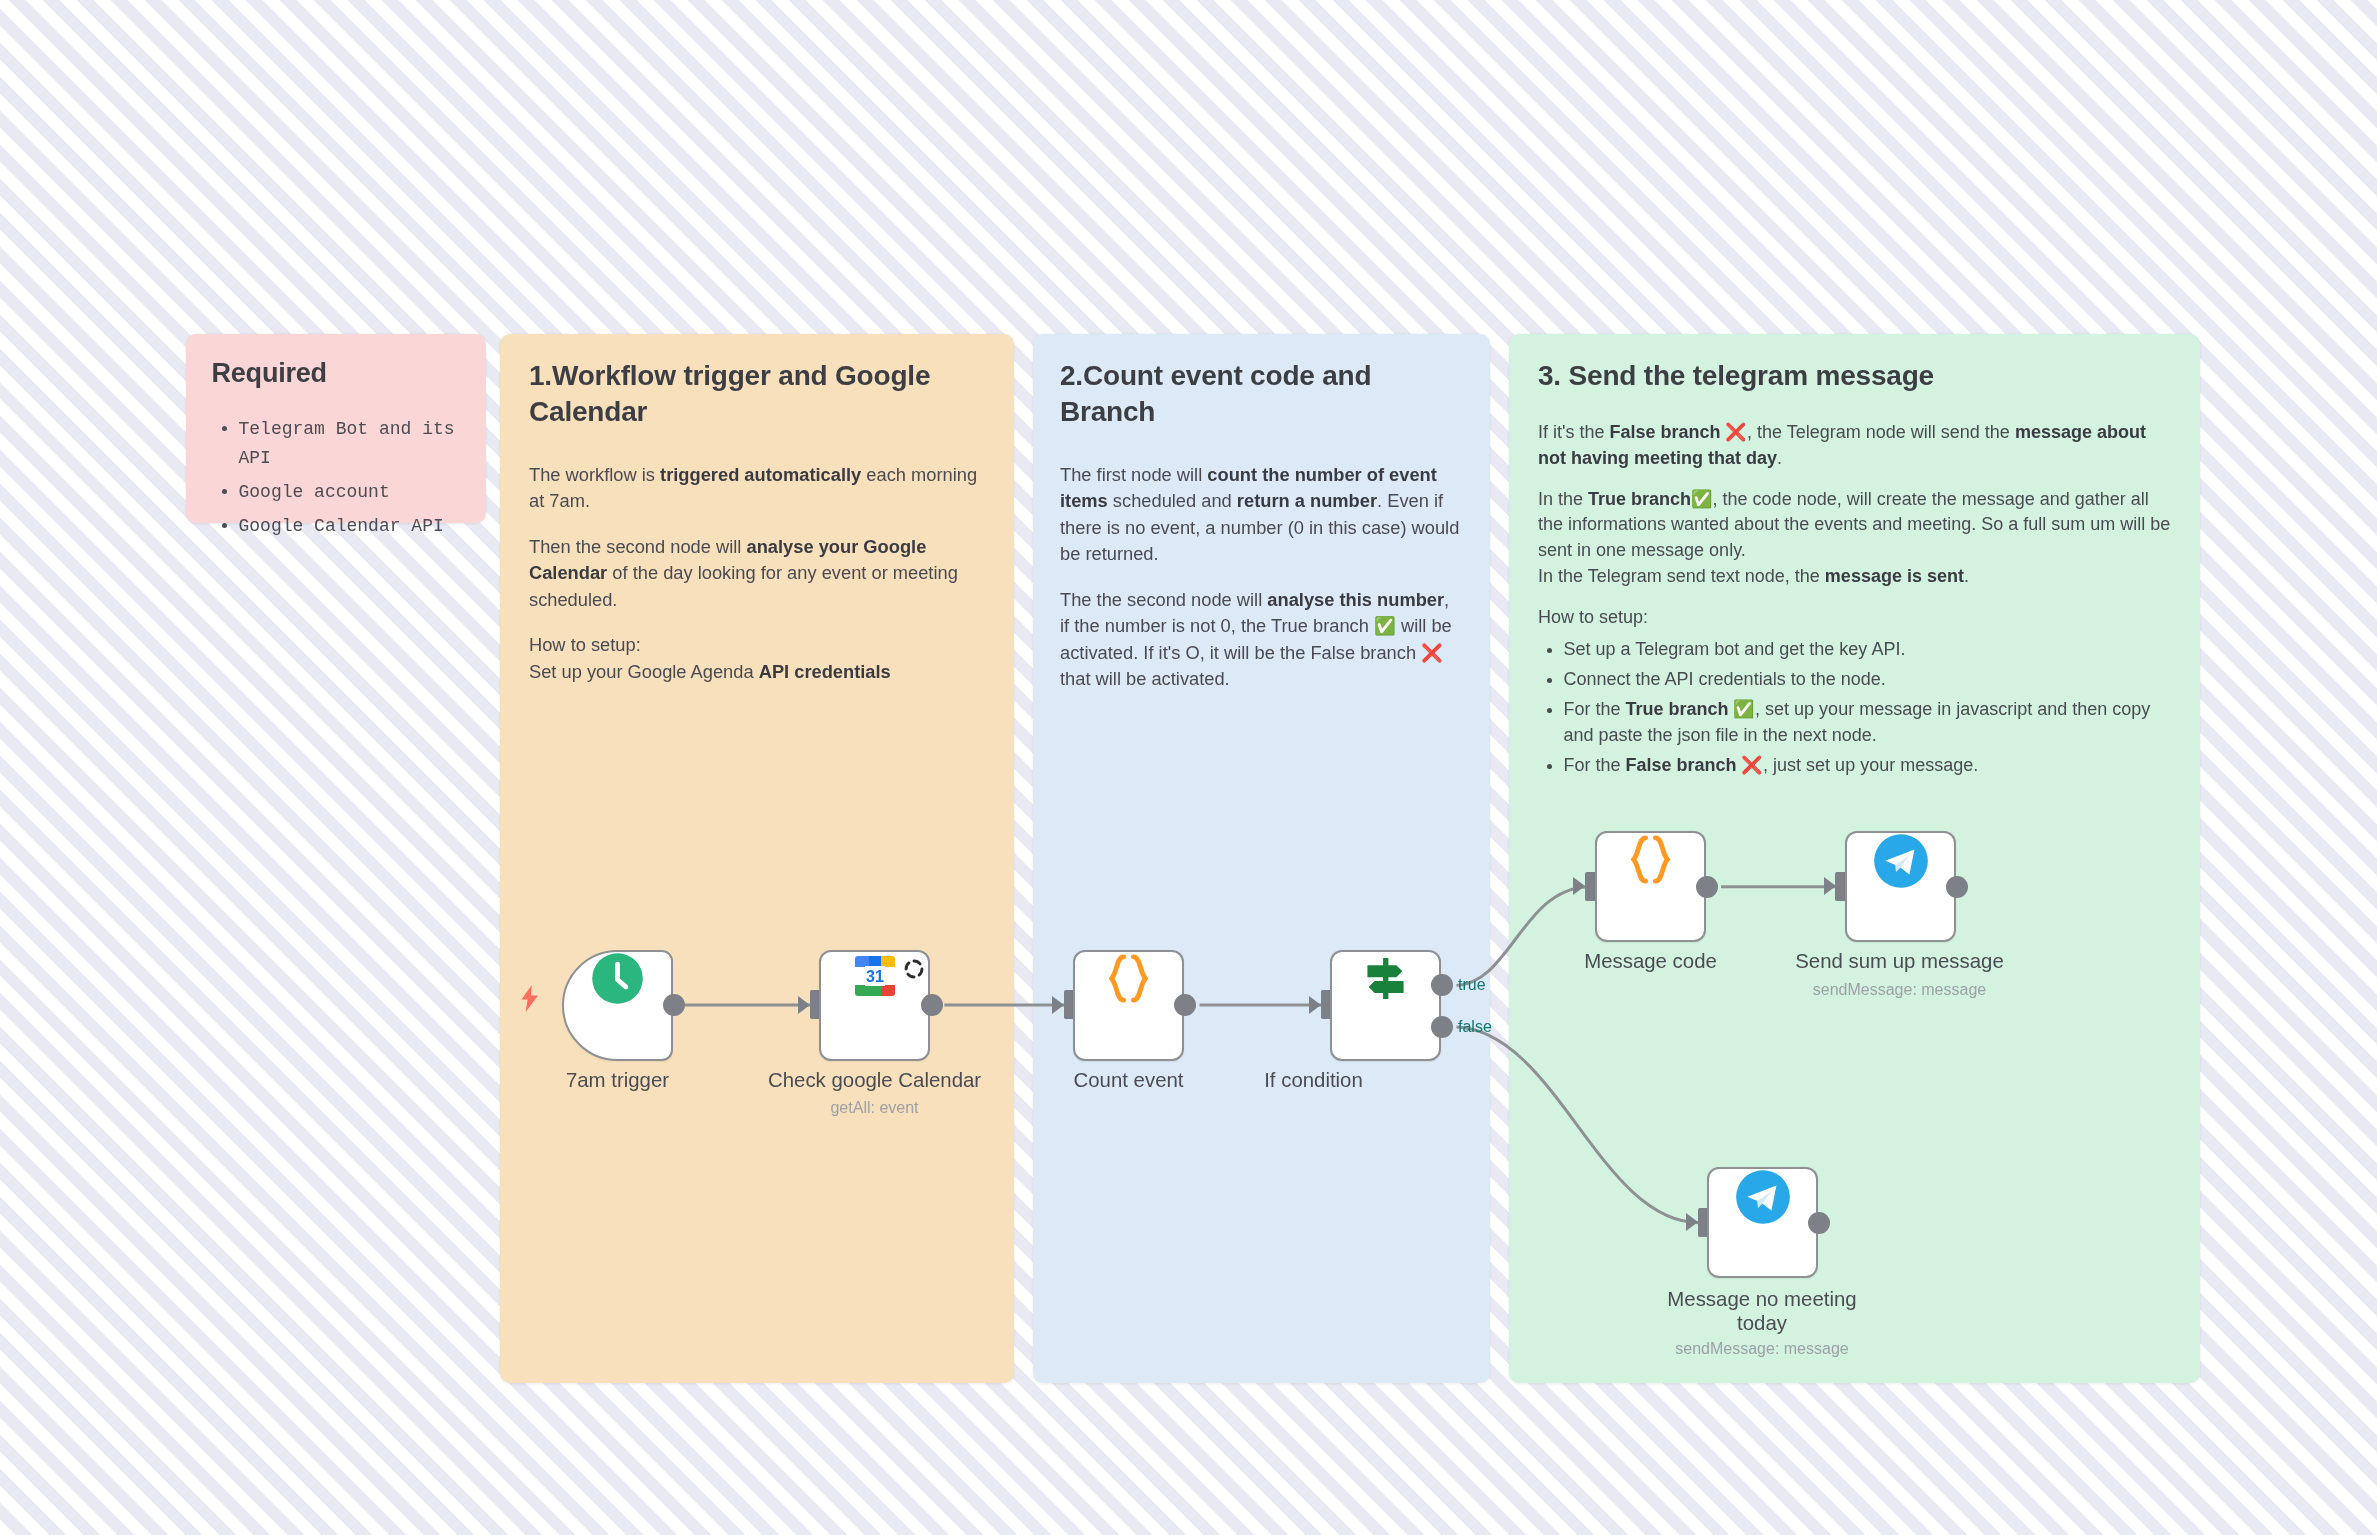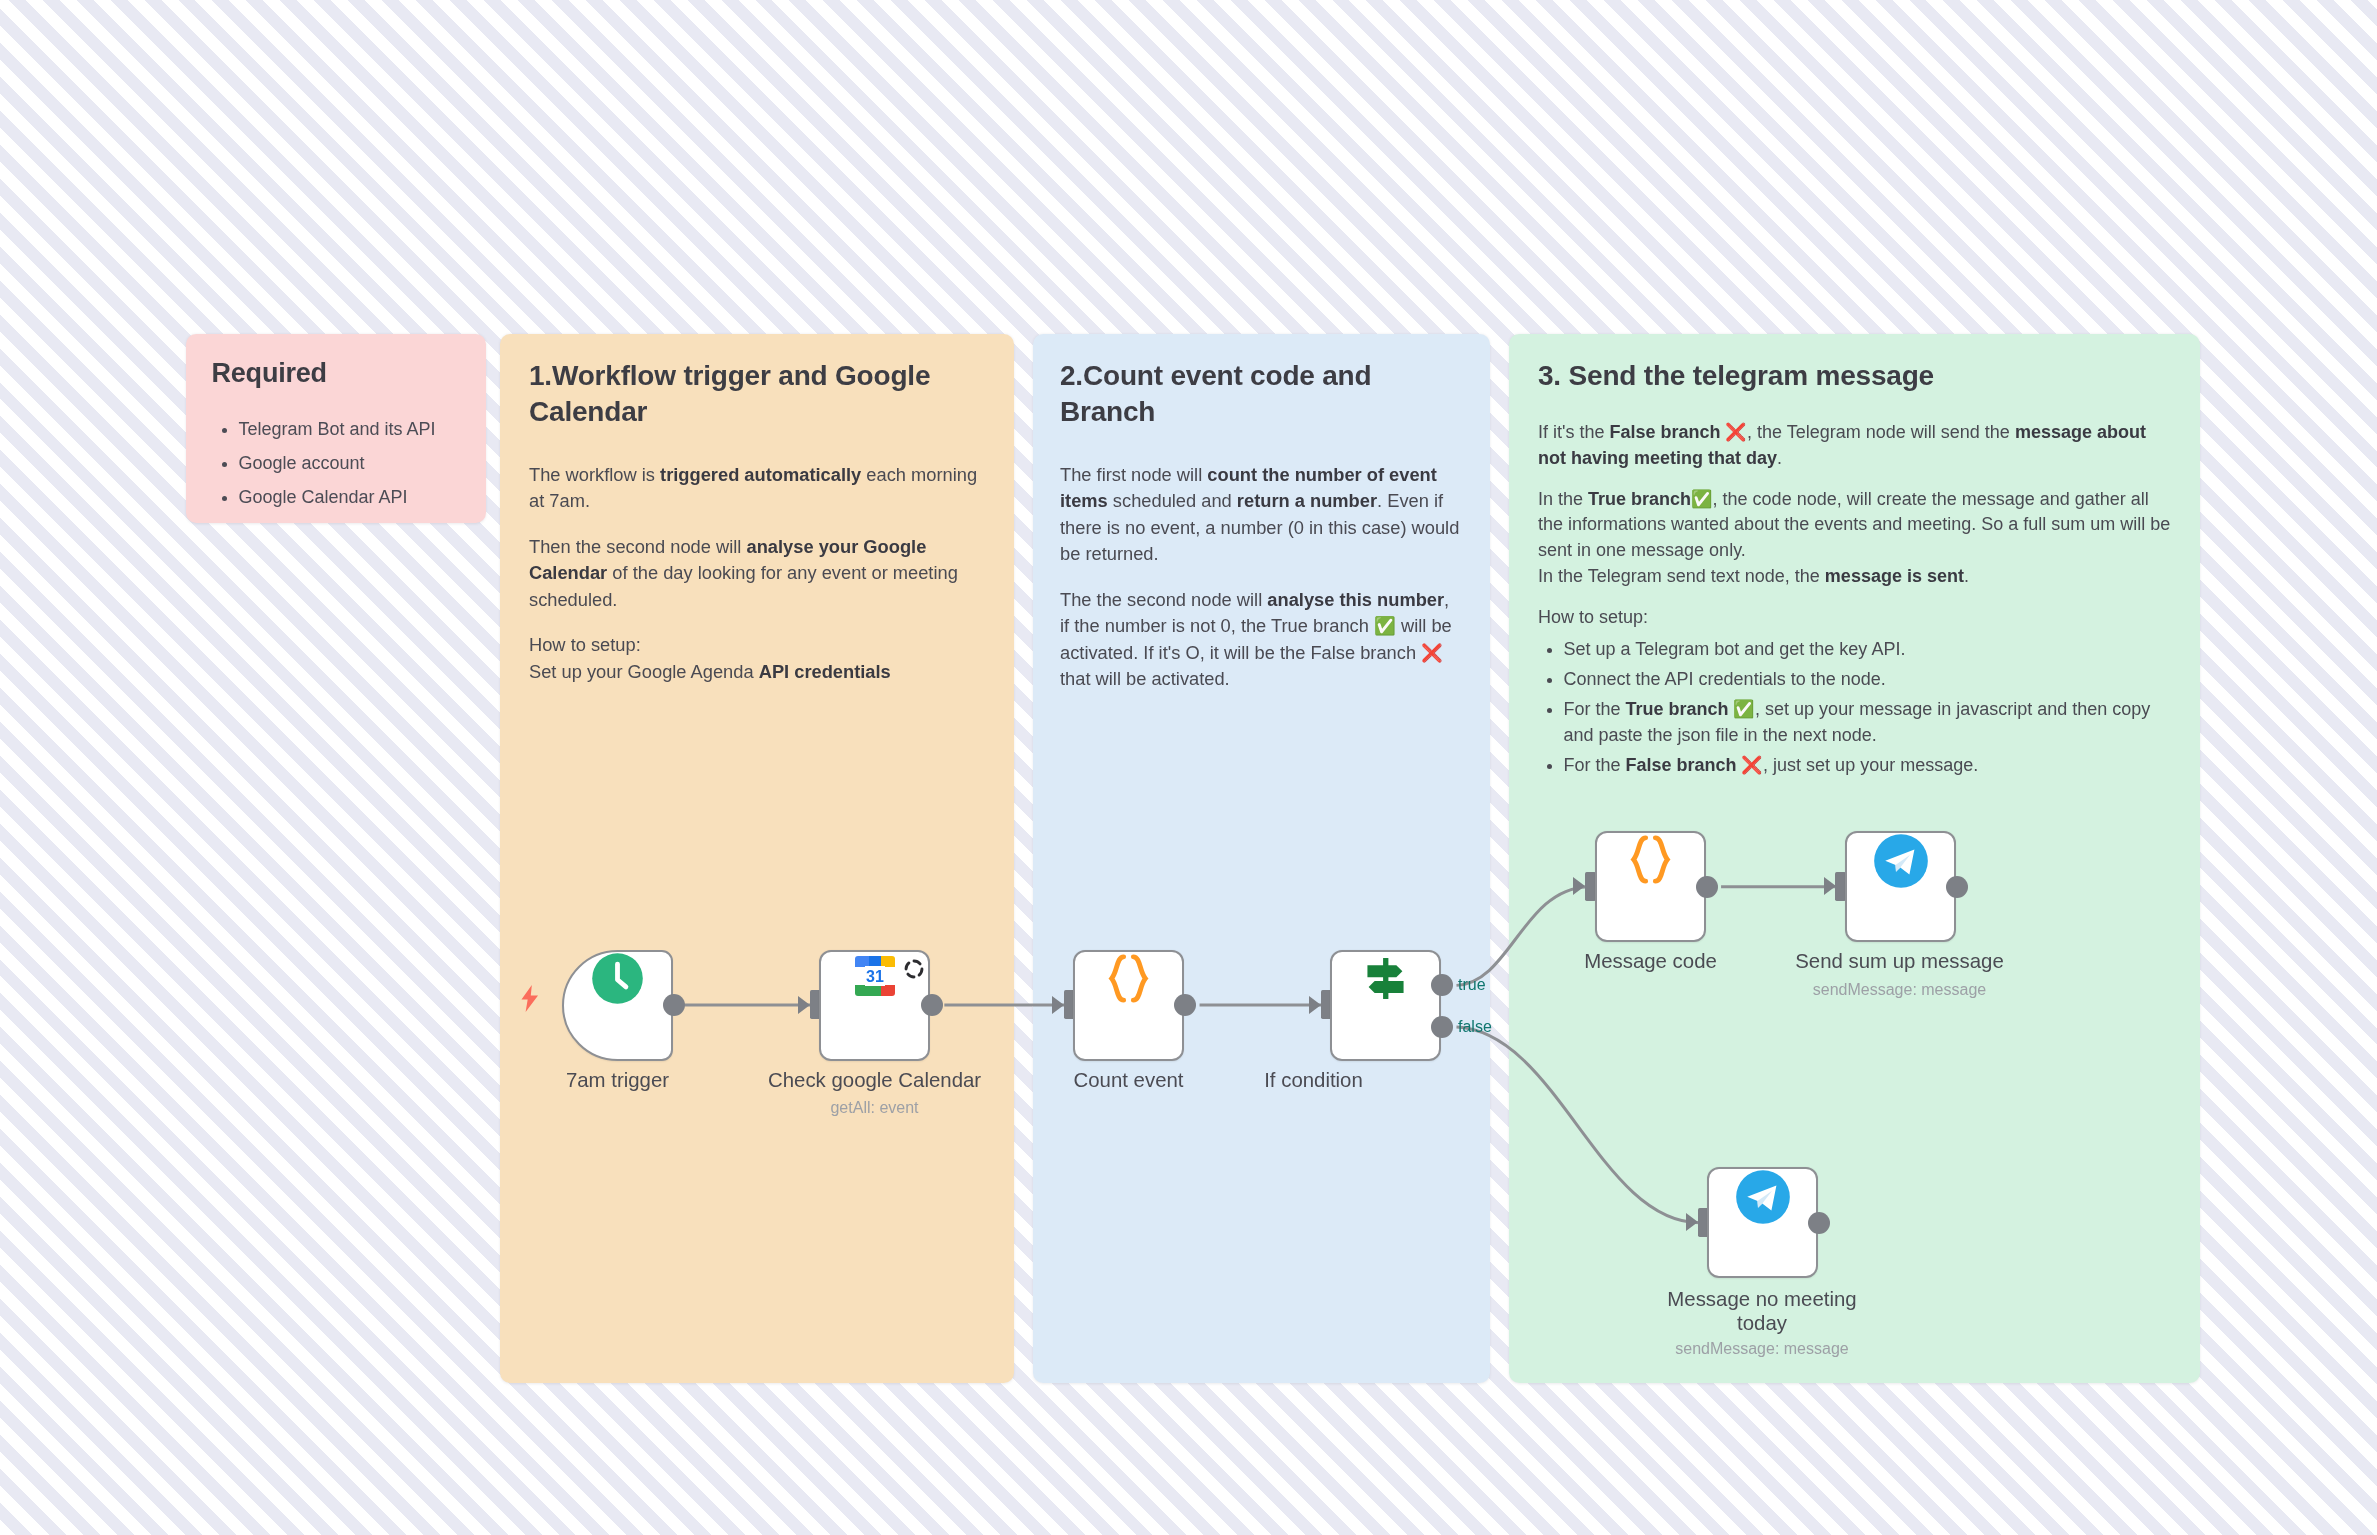--- a/index.html
+++ b/index.html
@@ -50,21 +50,21 @@
   }
   .sticky li { margin-bottom: 5.1px; }
 
   #note-required {
     left: 168px; top: 334px; width: 300px; height: 189px;
     background: #FBD6D6;
     padding: 24px 25.5px 0 25.5px;
     margin-left: 18px;
   }
   #note-required .title { font-size: 27px; margin-bottom: 25.5px; }
-  #note-required ul { font-size: 18px; line-height: 1.62; padding-left: 27px; }
+  #note-required ul { font-size: 18px; line-height: 1.62; padding-left: 27px; font-family: Liberation Mono, monospace; }
   #note-required li { color: #4c4c55; }
 
   #note-1 {
     left: 500px; top: 334px; width: 514px; height: 1049px;
     background: #F8E0BC;
     padding: 24px 29px 0 29px;
   }
   #note-1 .title { font-size: 28px; line-height: 1.30; margin-bottom: 31px; }
   #note-1 .body { font-size: 18.3px; line-height: 1.45; }
 

